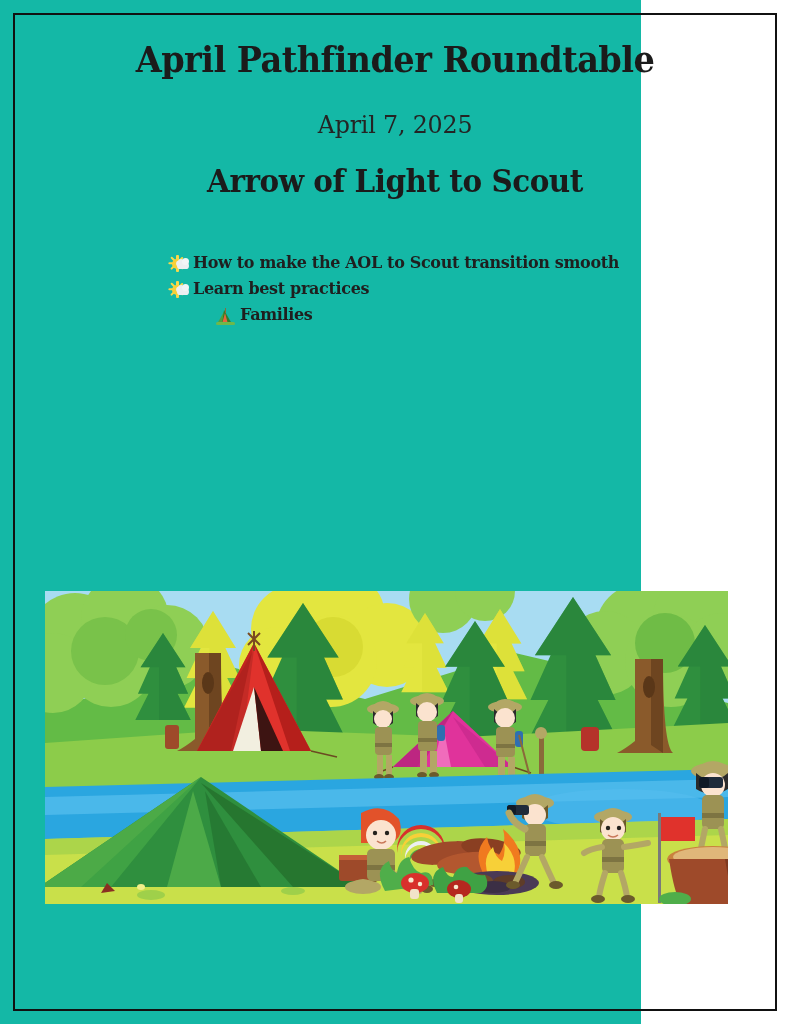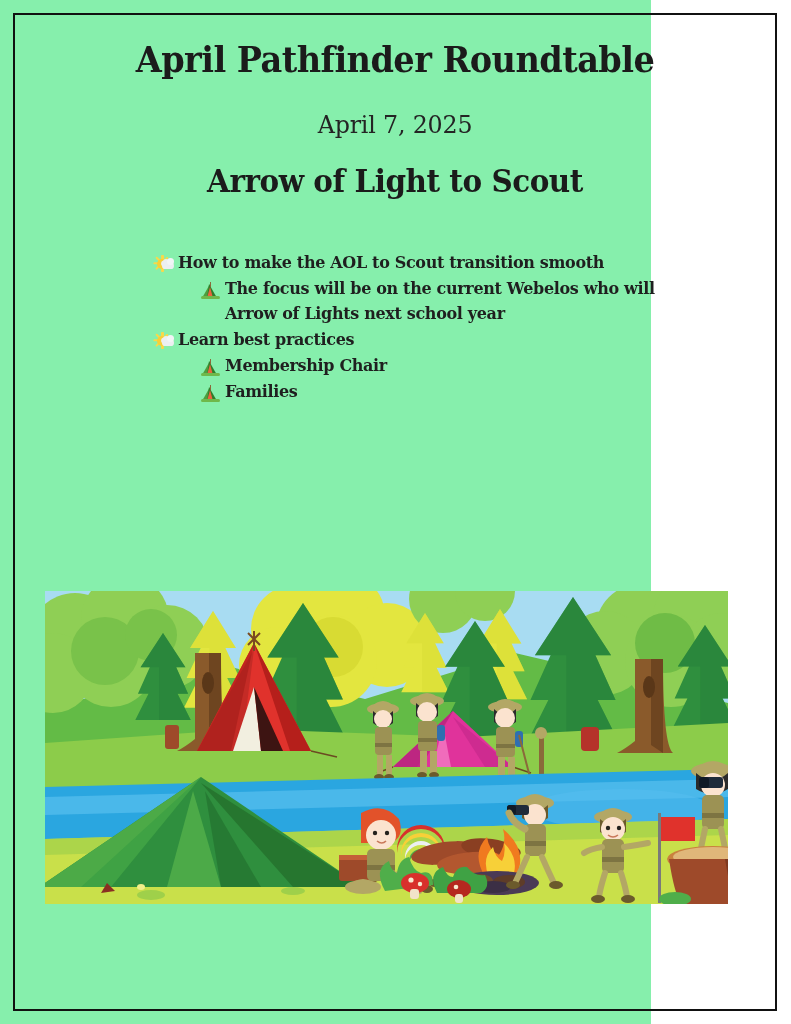--- a/index.html
+++ b/index.html
@@ -15,22 +15,21 @@
     font-family: "Liberation Serif", "DejaVu Serif", serif;
     color: #1a1a1a;
   }
 
   
   .page {
     position: absolute;
     left: 0; top: 0;
     width: 641px;
     height: 1024px;
-    background: #86efac;
-    padding-left: 10px;
+    background: #14b8a6;
   }
   .page-border {
     position: absolute;
     left: 13px;
     top: 13px;
     width: 764px;
     height: 998px;
     border: 2px solid #111111;
     box-sizing: border-box;
   }
@@ -76,21 +75,21 @@
     font-size: 31px;
     letter-spacing: -0.5px;
     color: #1b1b1b;
     transform: scaleX(0.95);
     transform-origin: center top;
   }
 
   
   .bullet-list {
     position: absolute;
-    left: 154px;
+    left: 169px;
     top: 250px;
     width: 600px;
   }
   .bullet-row {
     display: flex;
     align-items: flex-start;
     margin: 0 0 1px 0;
   }
   .bullet-row.level-2 {
     padding-left: 47px;
@@ -228,59 +227,38 @@
         <span class="ray r1"></span>
           <span class="ray r2"></span>
           <span class="ray r3"></span>
           <span class="ray r4"></span>
         <span class="sun-disc"></span>
           <span class="cloud"></span>
       </span>
       <span class="bullet-text">How to make the AOL to Scout transition smooth</span>
     </div>
 
-    <div class="bullet-row level-2">
-      <span class="bullet-icon icon-tent">
-        <span class="tent-left"></span>
-          <span class="tent-right"></span>
-          <span class="tent-door"></span>
-        <span class="tent-pole"></span>
-          <span class="tent-ground"></span>
-      </span>
-      <span class="bullet-text">The focus will be on the current Webelos who will
-Arrow of Lights next school year</span>
-    </div>
 
     <div class="bullet-row level-1">
       <span class="bullet-icon icon-sun">
         <span class="ray r1"></span>
           <span class="ray r2"></span>
           <span class="ray r3"></span>
           <span class="ray r4"></span>
         <span class="sun-disc"></span>
           <span class="cloud"></span>
       </span>
       <span class="bullet-text">Learn best practices</span>
     </div>
 
 
 
 
 
 
-    <div class="bullet-row level-2">
-      <span class="bullet-icon icon-tent">
-        <span class="tent-left"></span>
-          <span class="tent-right"></span>
-          <span class="tent-door"></span>
-        <span class="tent-pole"></span>
-          <span class="tent-ground"></span>
-      </span>
-      <span class="bullet-text">Membership Chair</span>
-    </div>
 
     <div class="bullet-row level-2">
       <span class="bullet-icon icon-tent">
         <span class="tent-left"></span>
           <span class="tent-right"></span>
           <span class="tent-door"></span>
         <span class="tent-pole"></span>
           <span class="tent-ground"></span>
       </span>
       <span class="bullet-text">Families</span>

